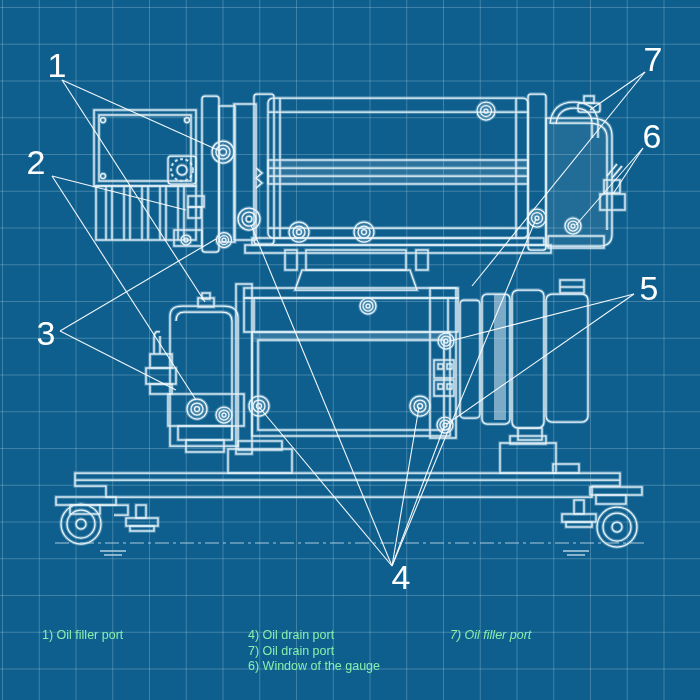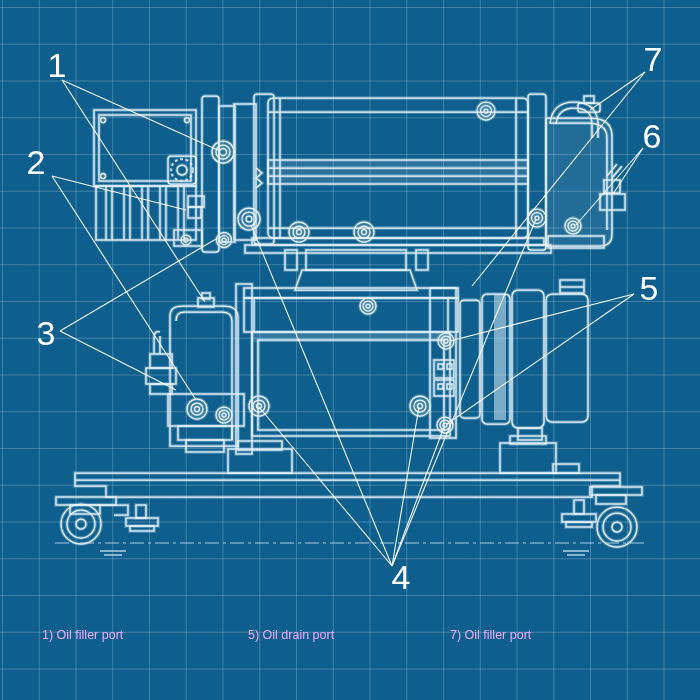--- a/index.html
+++ b/index.html
@@ -18,24 +18,24 @@
   use.glow{stroke:#9fc8de;stroke-width:3.4;opacity:.45;fill:none;}
   use.ink{stroke:#eef7fc;stroke-width:1.25;fill:none;}
   .leaders{stroke:#ffffff;stroke-width:1.1;fill:none;opacity:.95;}
   .centerline{stroke:#cfe3ef;stroke-width:1;fill:none;stroke-dasharray:14 4 3 4;opacity:.8;}
   .stamp{stroke:#bcd9e8;stroke-width:2;opacity:.7;}
   .callout{
     position:absolute;transform:translate(-50%,-50%);
     color:#ffffff;font-size:34px;font-weight:400;line-height:1;
     letter-spacing:0;user-select:none;
   }
-  .legend{position:absolute;top:628px;color:#f0abfc;font-size:12.5px;line-height:15.5px;}
+  .legend{position:absolute;top:628px;color:#86efac;font-size:12.5px;line-height:15.5px;}
   .legend-col-1{left:42px;}
   .legend-col-2{left:248px;}
-  .legend-col-3{left:450px;}
+  .legend-col-3{left:450px;font-style:italic;}
 </style>
 </head>
 <body>
 
 <svg class="blueprint" width="700" height="700" viewBox="0 0 700 700">
   <defs>
     <g id="art">
 
       <rect x="268" y="98" width="260" height="140" rx="5"></rect>
       <line x1="268" y1="112" x2="528" y2="112"></line>
@@ -265,17 +265,19 @@
 <div class="callout" style="left:46px;top:333px;">3</div>
 <div class="callout" style="left:401px;top:577px;">4</div>
 <div class="callout" style="left:649px;top:288px;">5</div>
 <div class="callout" style="left:652px;top:136px;">6</div>
 <div class="callout" style="left:653px;top:59px;">7</div>
 
 <div class="legend legend-col-1">
     <div class="legend-item">1) Oil filler port</div>
   </div>
 <div class="legend legend-col-2">
-    <div class="legend-item">5) Oil drain port</div>
+    <div class="legend-item">4) Oil drain port</div>
+    <div class="legend-item">7) Oil drain port</div>
+    <div class="legend-item">6) Window of the gauge</div>
   </div>
 <div class="legend legend-col-3">
     <div class="legend-item">7) Oil filler port</div>
   </div>
 
 </body></html>

